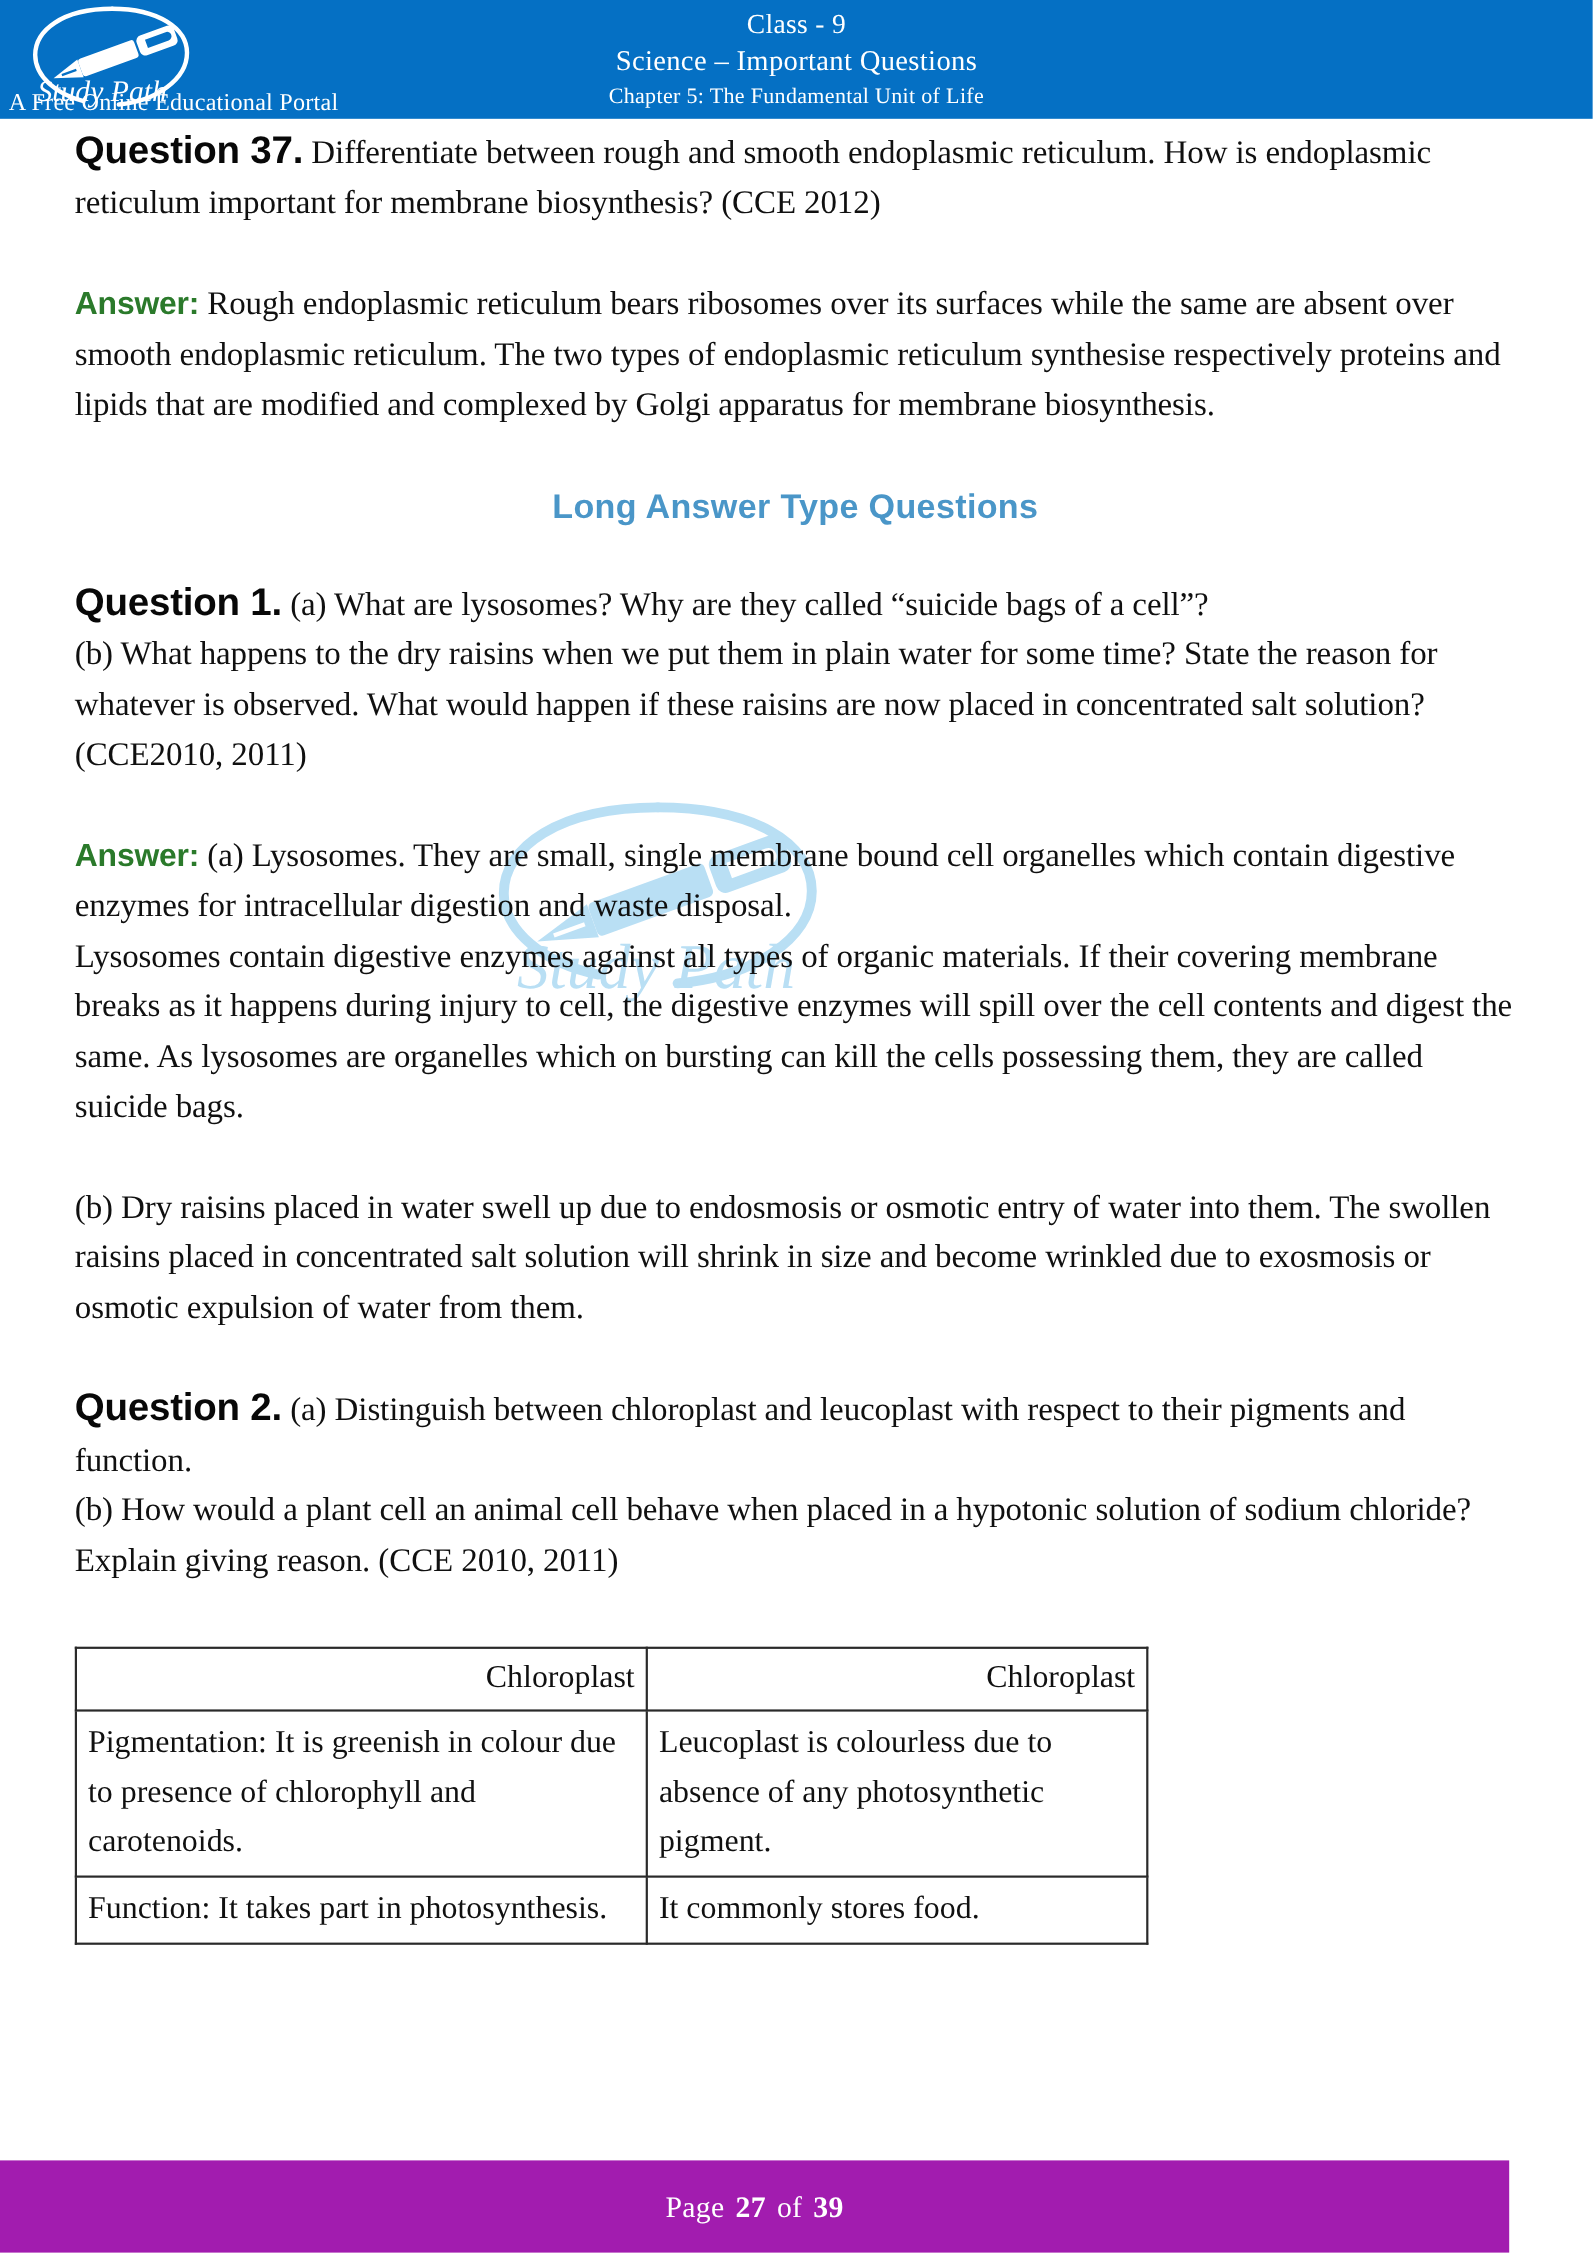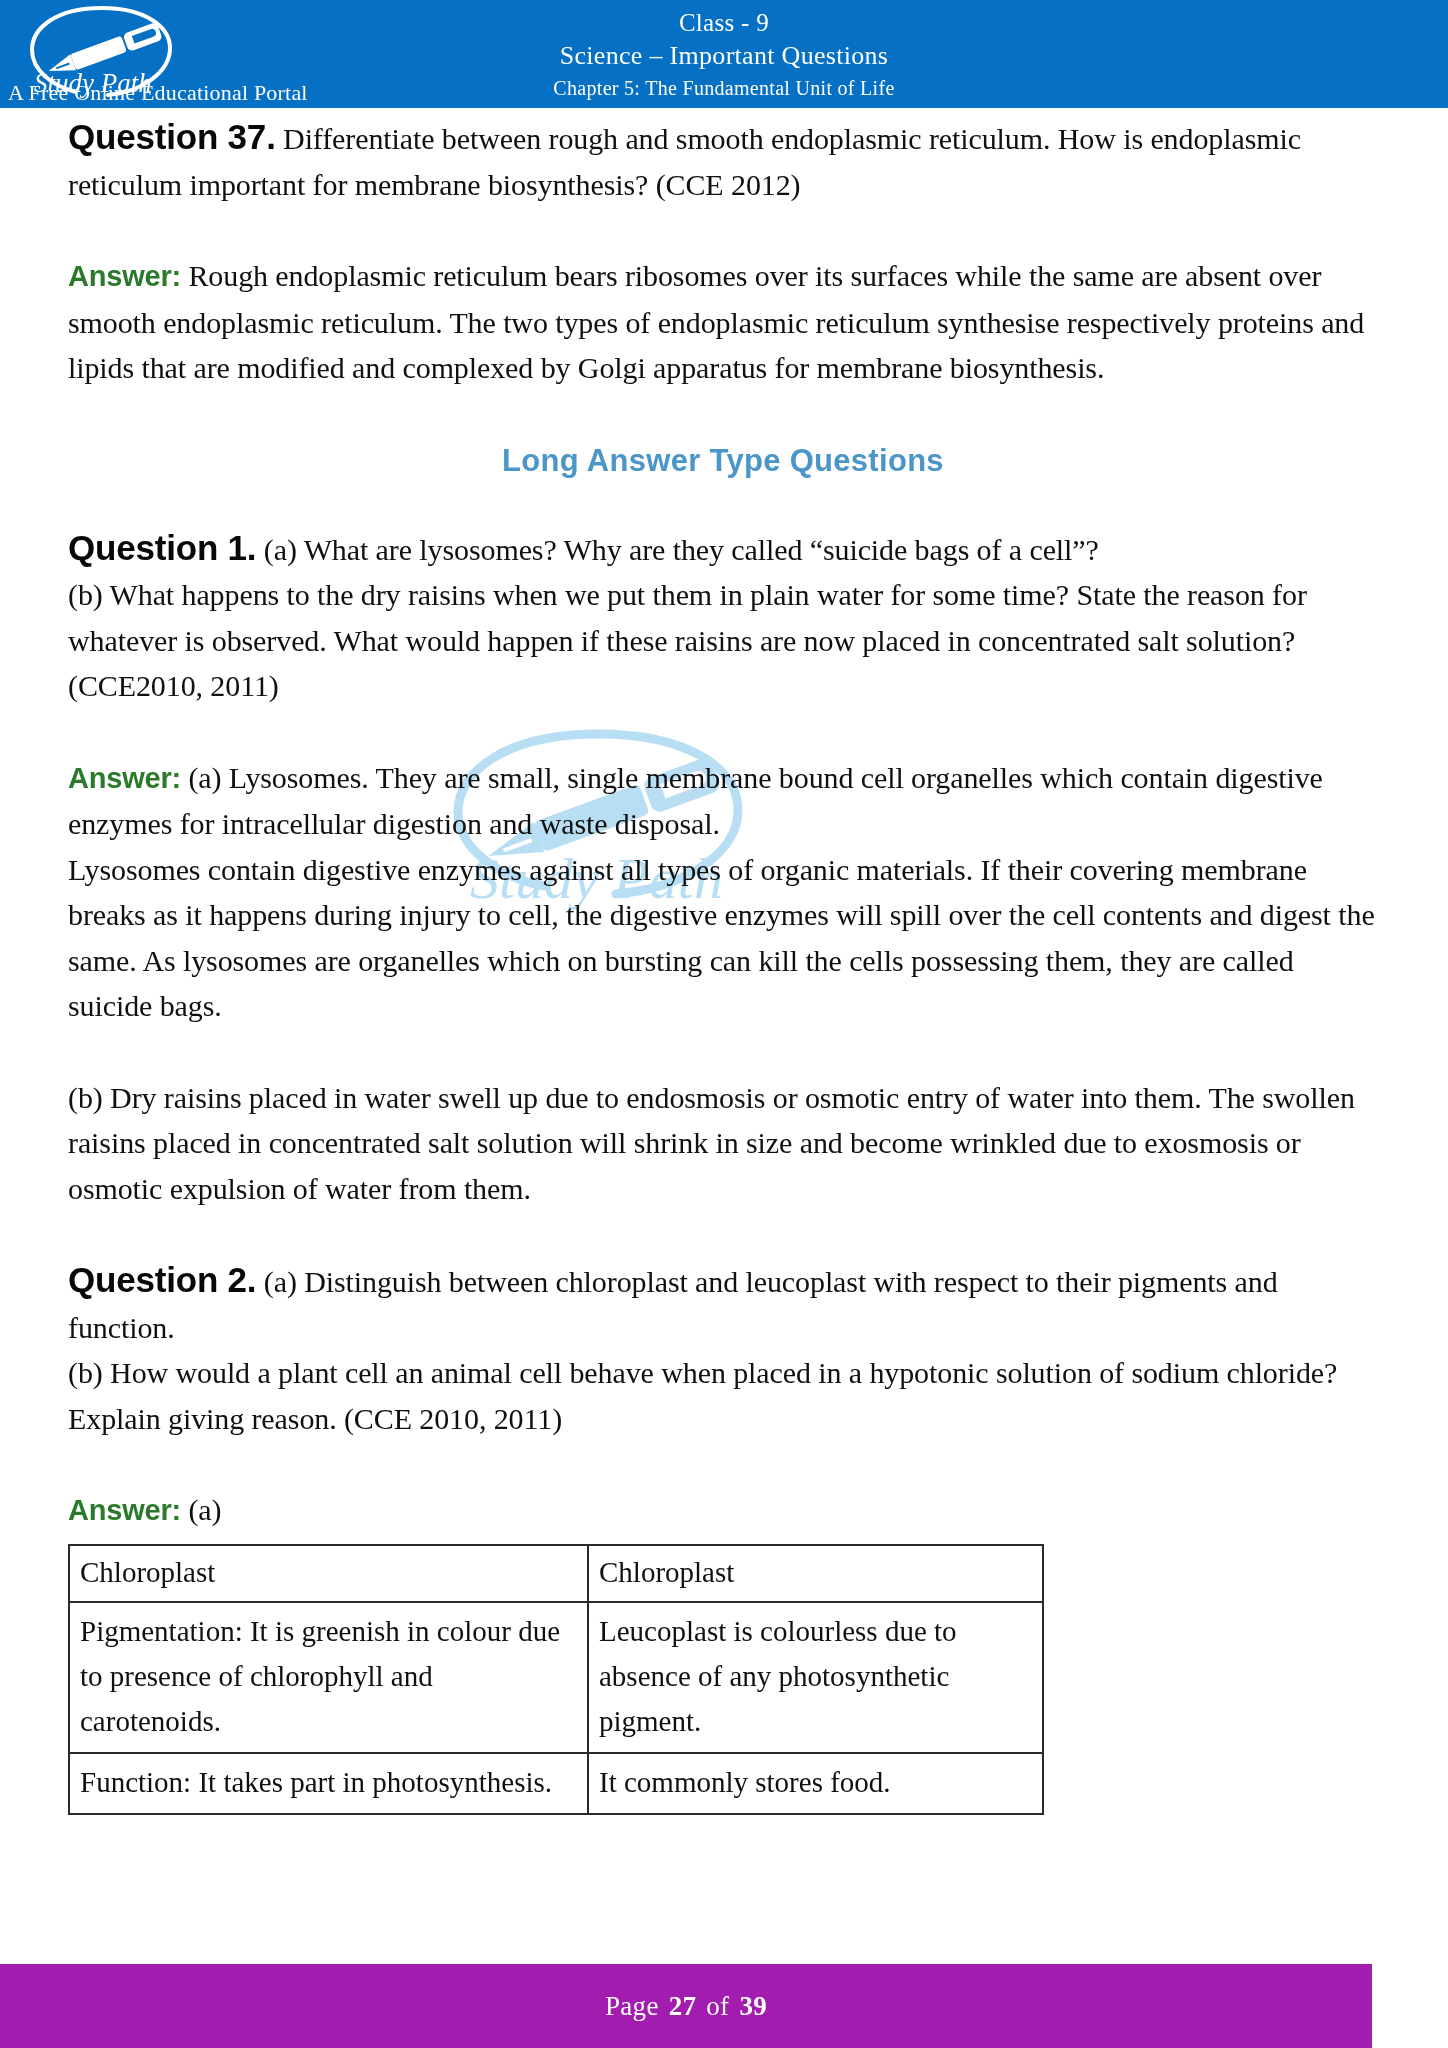--- a/index.html
+++ b/index.html
@@ -141,21 +141,21 @@
     border: 2px solid #2a2a2a;
     padding: 6px 10px 8px 10px;
     font-size: 29px;
     line-height: 45px;
     font-family: "Liberation Serif", "DejaVu Serif", serif;
     color: #101010;
     vertical-align: top;
     font-weight: normal;
   }
   table.cmp th {
-    text-align: left;
+    text-align: right;
     padding-top: 4px;
     padding-bottom: 6px;
   }
   table.cmp col.c1 { width: 519px; }
   table.cmp col.c2 { width: 455px; }
 
   
   .watermark {
     position: absolute;
     left: 432px;
@@ -267,21 +267,20 @@
 
       <p class="para">(b) Dry raisins placed in water swell up due to endosmosis or osmotic entry of water into them. The swollen raisins placed in concentrated salt solution will shrink in size and become wrinkled due to exosmosis or osmotic expulsion of water from them.</p>
 
       <div class="gap-md"></div>
 
       <p class="para"><span class="qnum">Question 2.</span> <span style="white-space:pre-line">(a) Distinguish between chloroplast and leucoplast with respect to their pigments and function.
 (b) How would a plant cell an animal cell behave when placed in a hypotonic solution of sodium chloride? Explain giving reason. (CCE 2010, 2011)</span></p>
 
       <div class="gap-md"></div>
 
-      <p class="para"><span class="answer-lbl">Answer:</span> <span>(a)</span></p>
 
       <table class="cmp">
         <colgroup>
             <col class="c1">
             <col class="c2">
           </colgroup>
         <thead>
           <tr>
             <th>Chloroplast</th>
             <th>Chloroplast</th>

